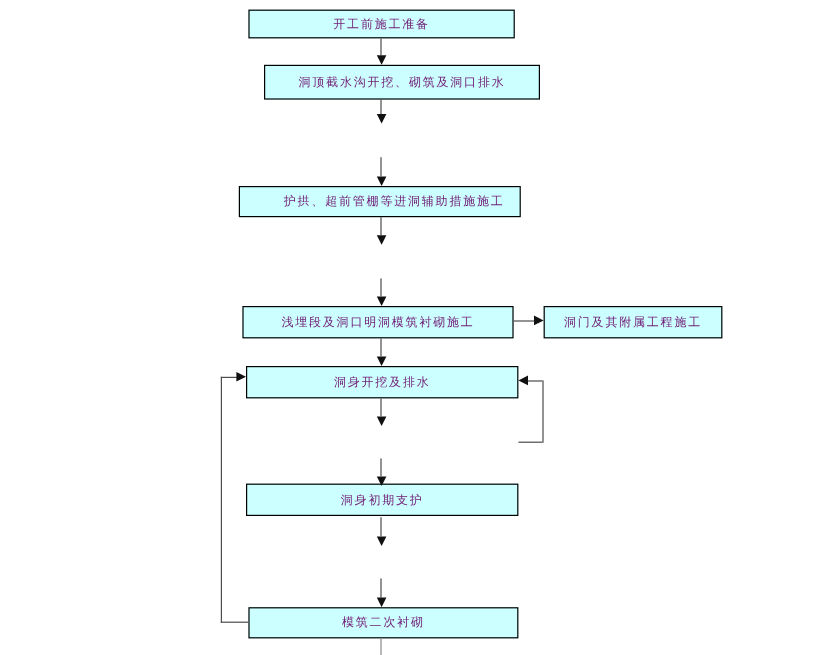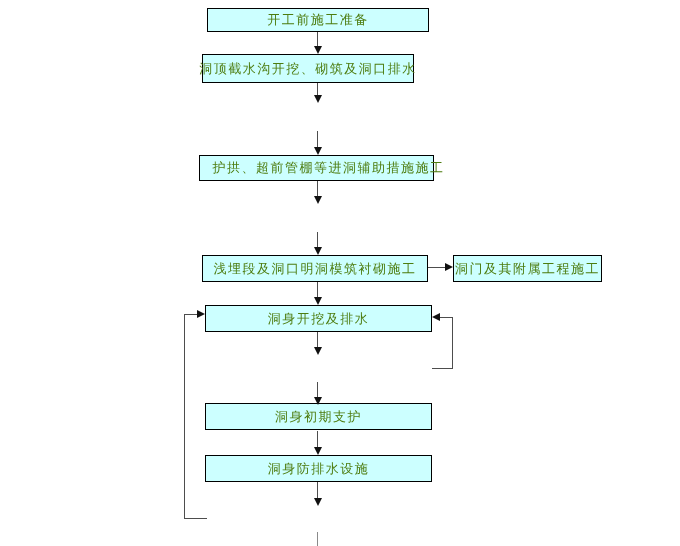--- a/index.html
+++ b/index.html
@@ -16,24 +16,24 @@
     font-family: "Liberation Serif", "DejaVu Serif", serif;
   }
   .node {
     position: absolute;
     box-sizing: border-box;
     background: var(--node-fill, #ccffff);
     border: 1px solid var(--node-border, #000000);
     display: flex;
     align-items: center;
     justify-content: center;
-    font-size: 13px;
+    font-size: 10px;
     letter-spacing: 1.5px;
     white-space: nowrap;
-    color: #4d7c0f;
+    color: #701a75;
   }
   .vline, .hline {
     position: absolute;
     background: var(--connector, #4d4d4d);
   }
   .vline { width: 1px; }
   .hline { height: 1px; }
   .arrow-down, .arrow-right, .arrow-left {
     position: absolute;
     width: 0;
@@ -55,26 +55,26 @@
     border-right: 8px solid var(--arrowhead, #111111);
   }
   .tail { background: #8a8a8a; }
 </style>
 </head>
 <body>
 
 <div id="canvas">
 
   <div class="node" style="left:207px; top:8px;   width:222px; height:24px;">开工前施工准备</div>
-  <div class="node" style="left:202px; top:54px;  width:212px; height:29px;">洞顶截水沟开挖、砌筑及洞口排水</div>
+  <div class="node" style="left:220px; top:54px;  width:230px; height:29px;">洞顶截水沟开挖、砌筑及洞口排水</div>
   <div class="node" style="left:199px; top:155px; width:235px; height:26px;padding-left:24px;">护拱、超前管棚等进洞辅助措施施工</div>
   <div class="node" style="left:202px; top:255px; width:226px; height:27px;">浅埋段及洞口明洞模筑衬砌施工</div>
   <div class="node" style="left:205px; top:305px; width:227px; height:27px;text-align:center;">洞身开挖及排水</div>
   <div class="node" style="left:205px; top:355px; width:227px; height:27px;margin-top:48px;">洞身初期支护</div>
-  <div class="node" style="left:205px; top:455px; width:227px; height:27px;">洞身防排水设施</div>
+  <div class="node" style="left:207px; top:506px; width:225px; height:26px;">模筑二次衬砌</div>
 
   <div class="node" style="left:453px; top:255px; width:149px; height:27px;">洞门及其附属工程施工</div>
 
   <div class="vline" style="left:317px; top:32px;  height:14px;"></div>
   <div class="arrow-down" style="left:313.5px; top:46px;"></div>
 
   <div class="vline" style="left:317px; top:83px;  height:12px;"></div>
   <div class="arrow-down" style="left:313.5px; top:95px;"></div>
 
   <div class="vline" style="left:317px; top:131px; height:16px;"></div>

